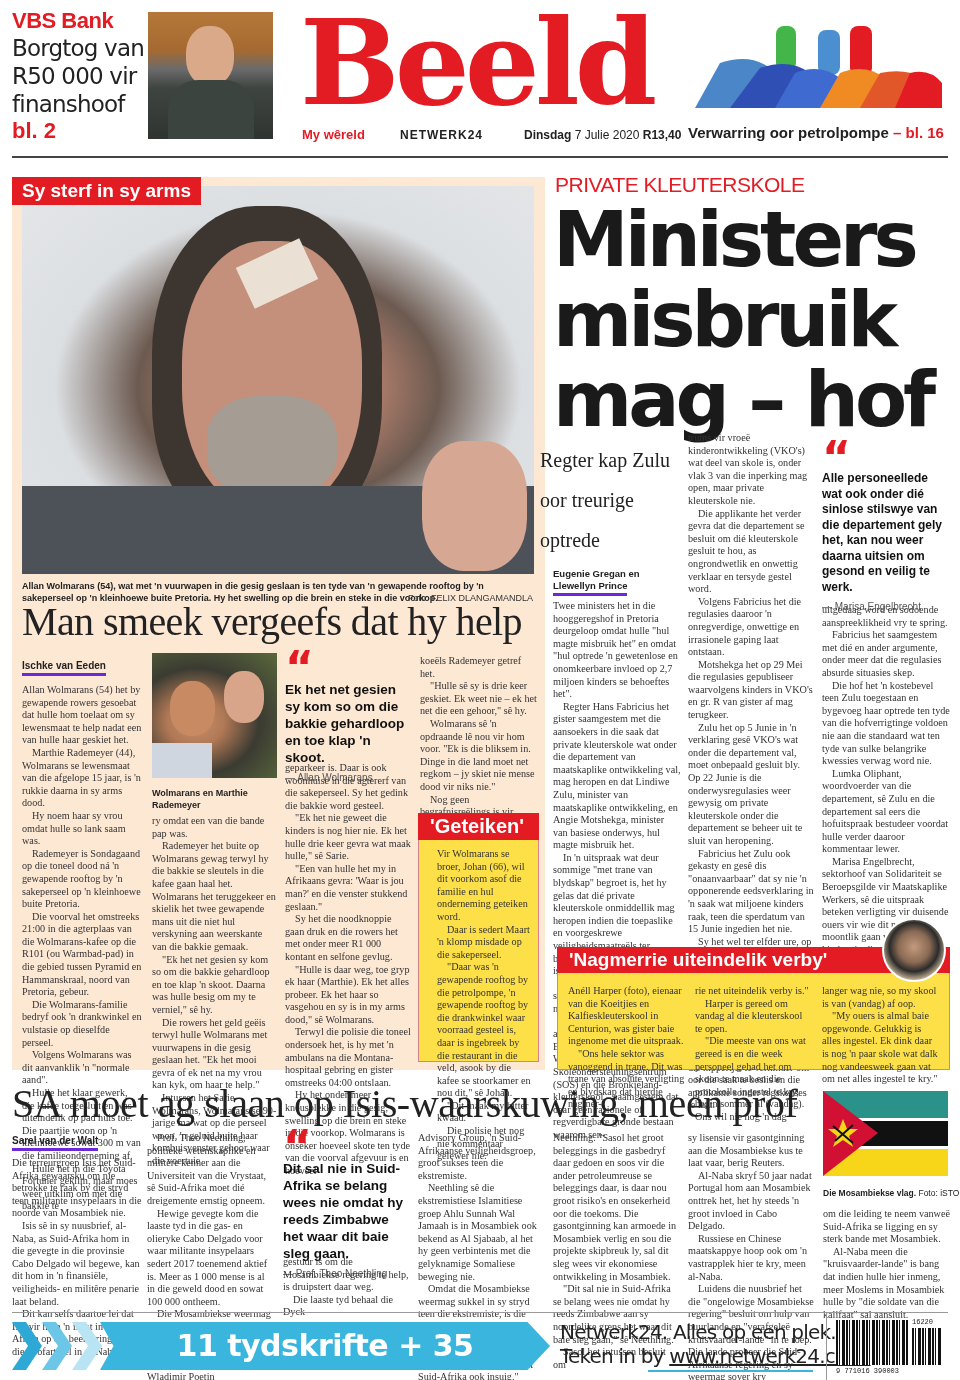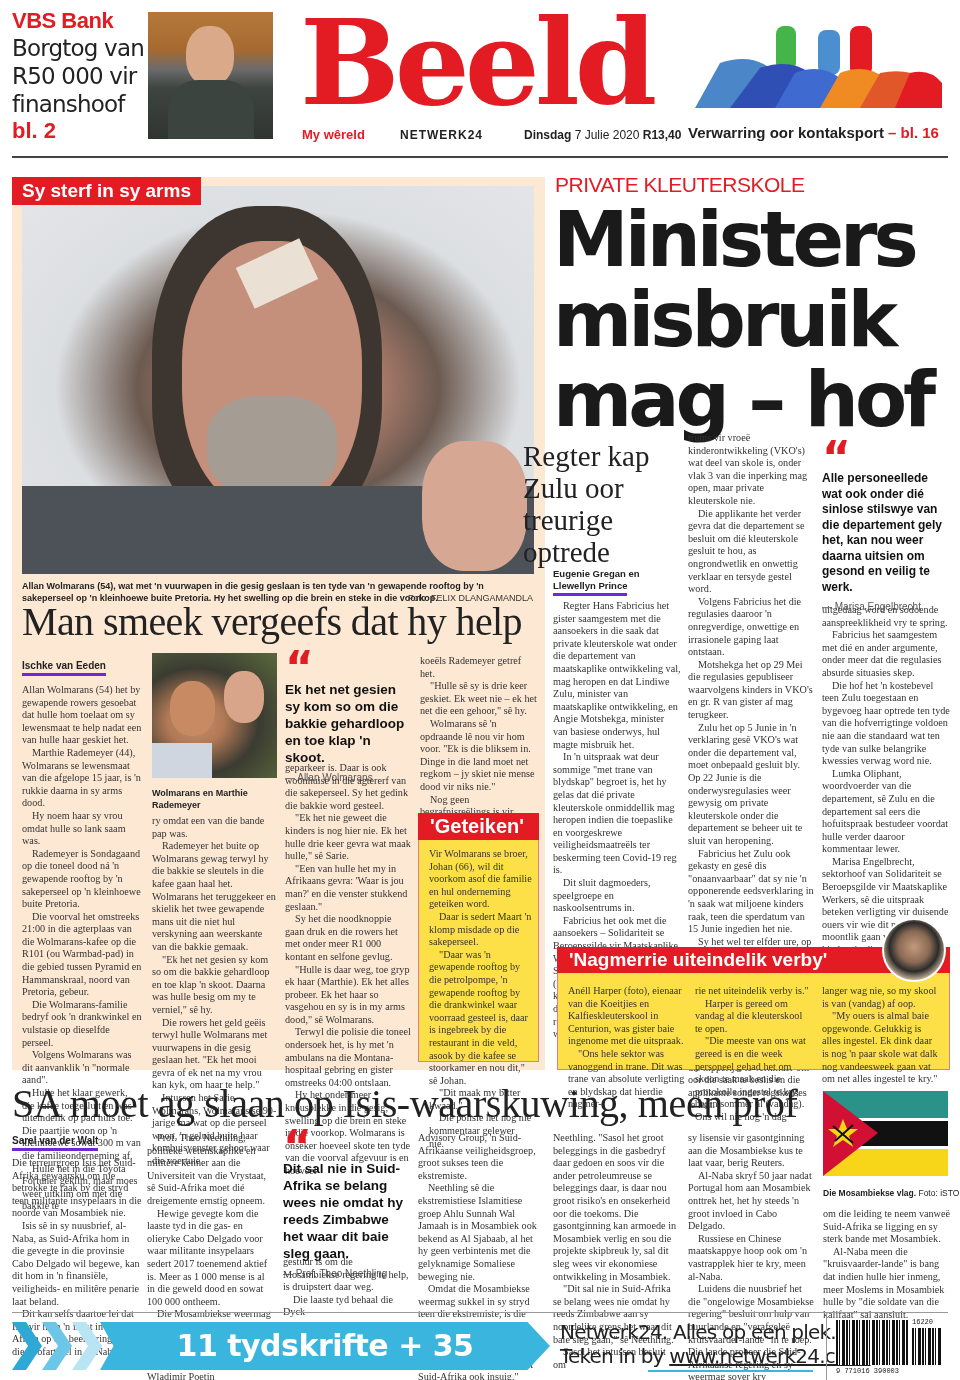--- a/index.html
+++ b/index.html
@@ -68,21 +68,21 @@
   <rect x="128" y="12" width="22" height="45" rx="8" fill="#4b8fd0"></rect>
   <rect x="160" y="8" width="22" height="50" rx="8" fill="#e31b23"></rect>
   <path d="M5,90 L30,45 Q60,35 80,50 L70,90 Z" fill="#4a86c8"></path>
   <path d="M40,90 L70,50 Q100,40 120,55 L110,90 Z" fill="#2f4fb5"></path>
   <path d="M85,90 L105,55 Q130,45 150,60 L140,90 Z" fill="#3f6bd0"></path>
   <path d="M130,90 L150,55 Q175,45 195,60 L190,90 Z" fill="#f08a23"></path>
   <path d="M170,90 L190,55 Q215,50 235,60 L245,90 Z" fill="#e2572a"></path>
   <path d="M205,90 L220,55 Q240,50 252,65 L252,90 Z" fill="#e31b23"></path>
 </svg>
 <div class="abs" style="left:688px;top:124px;font:700 15px 'Liberation Sans',sans-serif;color:#222;white-space:nowrap">
-  <span>Verwarring oor kontaksport</span>
+  <span>Verwarring oor petrolpompe</span>
   <span class="red">– bl. 16</span>
 </div>
 <div class="abs rule" style="left:12px;top:156px;width:936px"></div>
 
 <div class="abs cream" style="left:12px;top:177px;width:533px;height:893px"></div>
 <div class="abs mainphoto" style="left:22px;top:186px;width:512px;height:388px">
   <div class="abs" style="left:130px;top:20px;width:230px;height:330px;border-radius:45% 45% 40% 40%;background:#3d3530"></div>
   <div class="abs" style="left:160px;top:55px;width:180px;height:270px;border-radius:45%;background:#c48f7b"></div>
   <div class="abs" style="left:220px;top:65px;width:70px;height:45px;background:#eae0d3;transform:rotate(-25deg)"></div>
   <div class="abs" style="left:185px;top:210px;width:130px;height:100px;border-radius:40%;background:#a59d93"></div>
@@ -143,43 +143,44 @@
 <div class="abs col" style="left:420px;top:655px;width:118px">
   <p class="first">koeëls Rademeyer getref het.</p>
   <p>"Hulle sê sy is drie keer geskiet. Ek weet nie – ek het net die een gehoor," sê hy.</p>
   <p>Wolmarans sê 'n opdraande lê nou vir hom voor. "Ek is die bliksem in. Dinge in die land moet net regkom – jy skiet nie mense dood vir niks nie."</p>
   <p>Nog geen begrafnisreëlings is vir Rademeyer getref nie.</p>
   <p>"Sy was goed vir my," sê Wolmarans.</p>
   <p>Sy kinders, Chanel (22) en Demi (21), beskryf haar ook as 'n "sagte" en "skadelose" mens.</p>
 </div>
 <div class="abs box" style="left:418px;top:813px;width:121px;height:249px">
   <div class="boxhead" style="margin:-1px -1px 0 -1px">'Geteiken'</div>
-  <div class="col" style="padding:8px 6px 0 10px">
+  <div class="col" style="padding:8px 6px 0 18px">
     <p class="first">Vir Wolmarans se broer, Johan (66), wil dit voorkom asof die familie en hul onderneming geteiken word.</p>
     <p>Daar is sedert Maart 'n klomp misdade op die sakeperseel.</p>
     <p>"Daar was 'n gewapende rooftog by die petrolpompe, 'n gewapende rooftog by die drankwinkel waar voorraad gesteel is, daar is ingebreek by die restaurant in die veld, asook by die kafee se stoorkamer en nou dit," sê Johan.</p>
     <p>"Dit maak my bitter kwaad."</p>
     <p>Die polisie het nog nie kommentaar gelewer nie.</p>
   </div>
 </div>
 
 <div class="abs kicker-r" style="left:555px;top:173px">PRIVATE KLEUTERSKOLE</div>
 <div class="abs mega" style="left:553px;top:200px">
   <div>Ministers</div>
   <div>misbruik</div>
   <div>mag – hof</div>
 </div>
 
-<div class="abs hl-serif" style="left:523px;top:440px;width:130px;font-size:29px;line-height:32px">Regter kap Zulu oor treurige optrede</div>
+<div class="abs hl-serif" style="left:540px;top:440px;width:130px;font-size:20px;line-height:40px">Regter kap Zulu oor treurige optrede</div>
 <div class="abs" style="left:553px;top:568px;width:130px;font:700 9.5px/12px 'Liberation Sans',sans-serif">
   <span>Eugenie Gregan</span>
   <span style="font-weight:700">en</span><br>
   <span class="byline" style="font-size:9.5px">Llewellyn Prince</span>
 </div>
 <div class="abs col" style="left:553px;top:600px;width:128px">
+  <p class="first">Twee ministers het in die hooggeregshof in Pretoria deurgeloop omdat hulle "hul magte misbruik het" en omdat "hul optrede 'n gewetenlose en onomkeerbare invloed op 2,7 miljoen kinders se behoeftes het".</p>
   <p>Regter Hans Fabricius het gister saamgestem met die aansoekers in die saak dat private kleuterskole wat onder die departement van maatskaplike ontwikkeling val, mag heropen en dat Lindiwe Zulu, minister van maatskaplike ontwikkeling, en Angie Motshekga, minister van basiese onderwys, hul magte misbruik het.</p>
   <p>In 'n uitspraak wat deur sommige "met trane van blydskap" begroet is, het hy gelas dat dié private kleuterskole onmiddellik mag heropen indien die toepaslike en voorgeskrewe veiligheidsmaatreëls ter beskerming teen Covid-19 reg is.</p>
   <p>Dit sluit dagmoeders, speelgroepe en naskoolsentrums in.</p>
   <p>Fabricius het ook met die aansoekers – Solidariteit se Beroepsgilde vir Maatskaplike Werkers, sy Skoleondersteuningsentrum (SOS) en die Bronkieland-kleuterskool – saamgestem dat daar geen rasionele of regverdigbare gronde bestaan waarom sen-</p>
 </div>
 <div class="abs col" style="left:688px;top:432px;width:126px">
   <p class="first">trums vir vroeë kinderontwikkeling (VKO's) wat deel van skole is, onder vlak 3 van die inperking mag open, maar private kleuterskole nie.</p>
   <p>Die applikante het verder gevra dat die departement se besluit om dié kleuterskole gesluit te hou, as ongrondwetlik en onwettig verklaar en tersyde gestel word.</p>
   <p>Volgens Fabricius het die regulasies daaroor 'n onregverdige, onwettige en irrasionele gaping laat ontstaan.</p>
   <p>Motshekga het op 29 Mei die regulasies gepubliseer waarvolgens kinders in VKO's en gr. R van gister af mag terugkeer.</p>

